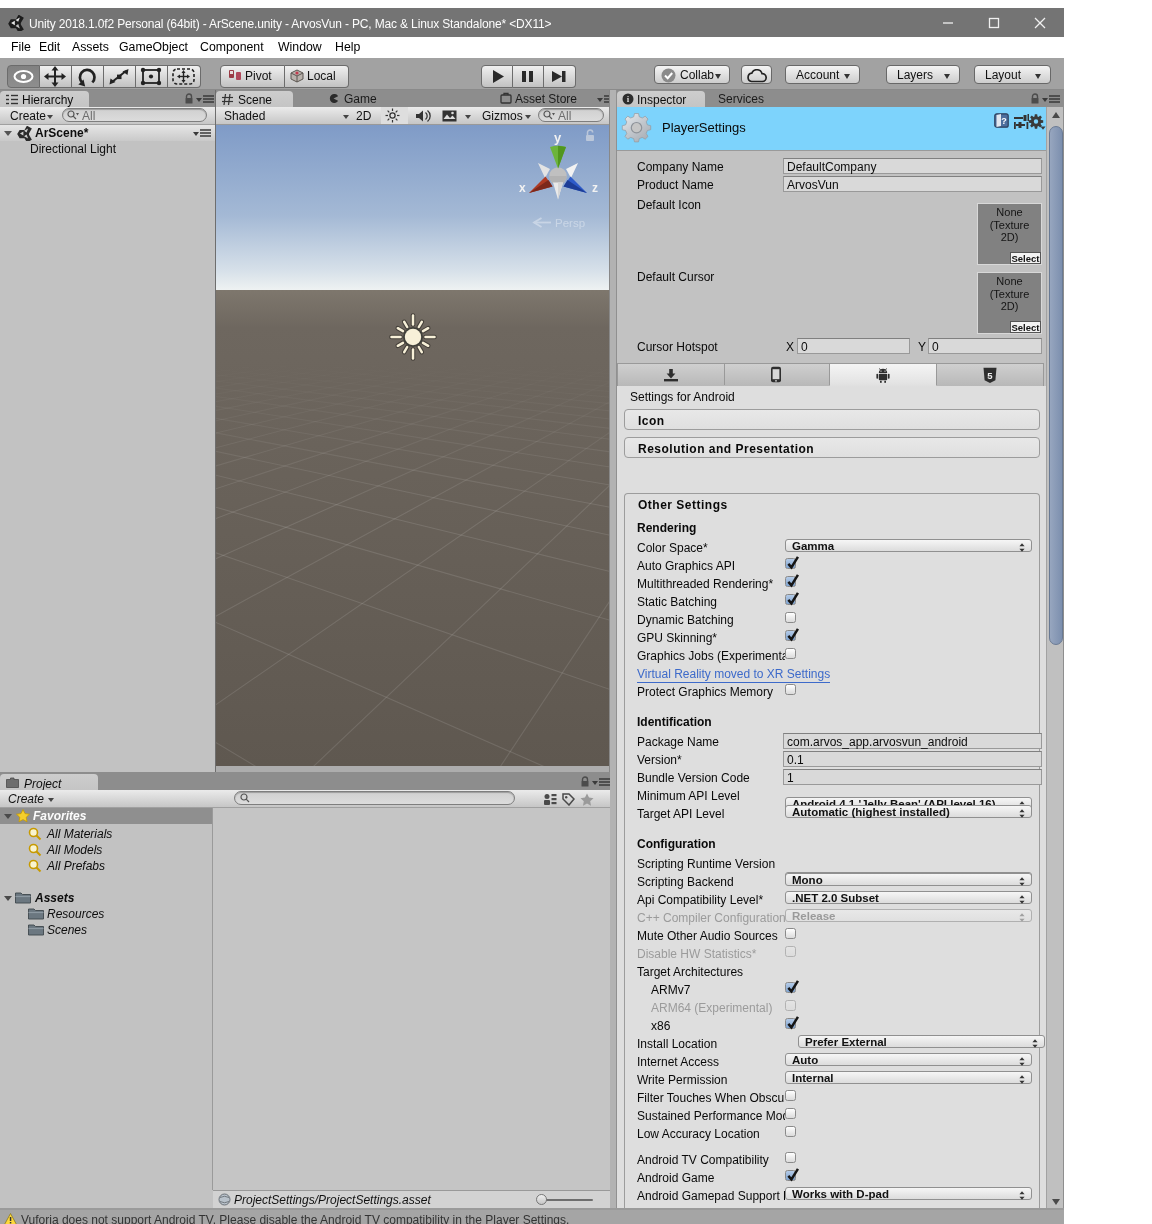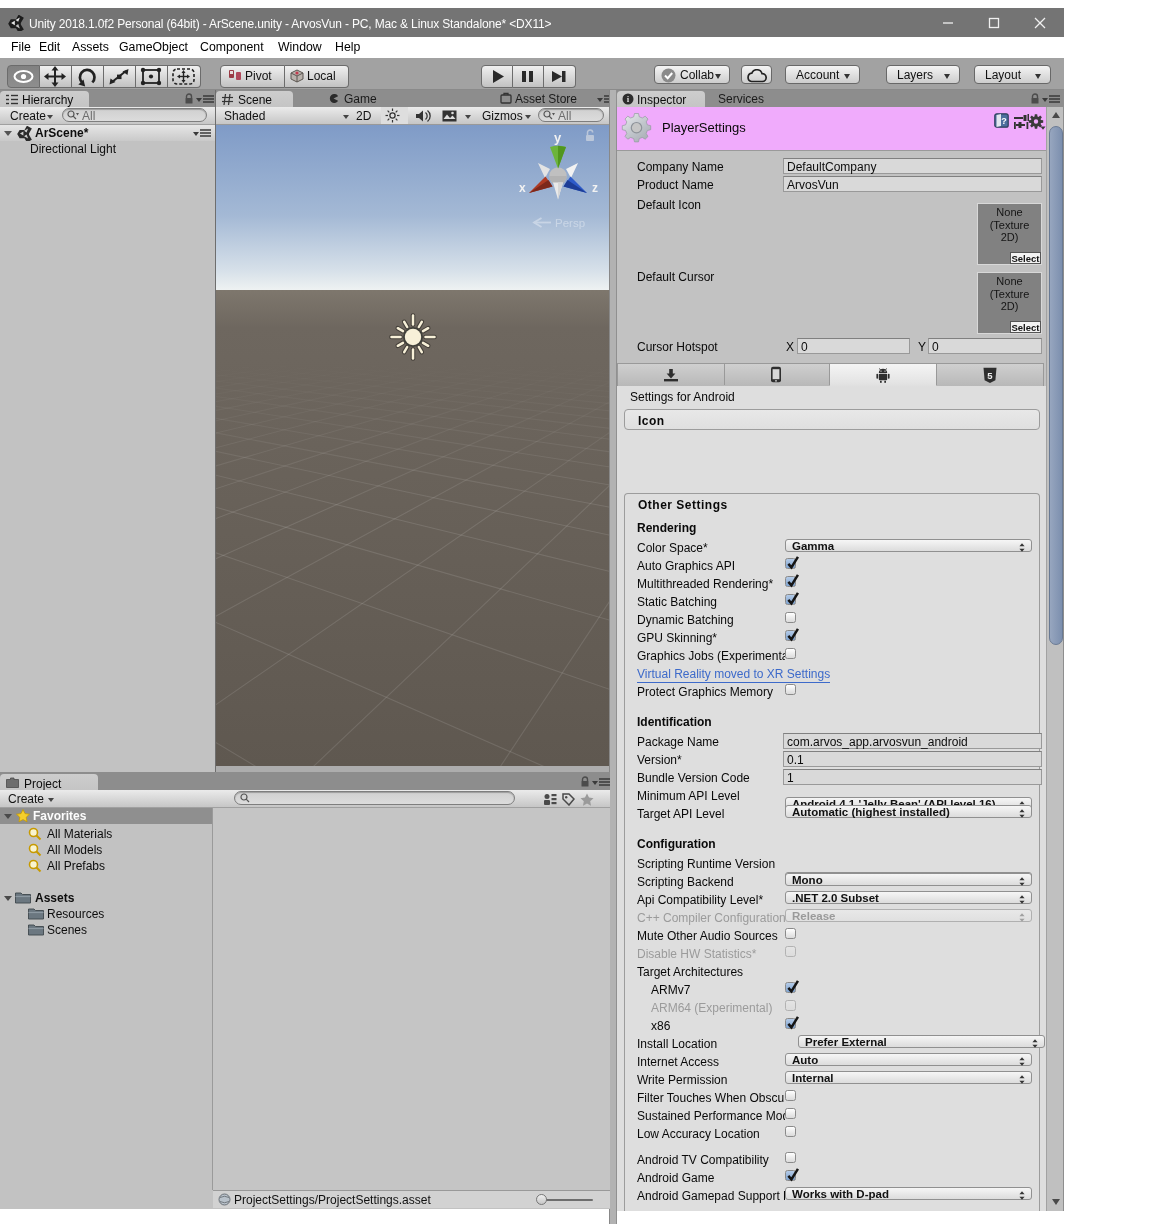--- a/index.html
+++ b/index.html
@@ -23,21 +23,21 @@
 .drop .lbl { position:absolute; left:9px; top:2px; }
 .caret { position:absolute; width:0; height:0; border-left:4px solid transparent; border-right:4px solid transparent; border-top:5px solid #333; }
 
 .tabbar { background:#8d8d8d; }
 .tab { position:absolute; top:1px; height:17px; background:linear-gradient(#cdcdcd,#c4c4c4); border-radius:4px 4px 0 0; font-size:12px; color:#0d0d0d; }
 .tabtxt { position:absolute; top:2px; }
 .itab { position:absolute; top:2px; font-size:12px; color:#1b1b1b; }
 
 #hierarchy { left:0; top:90px; width:215px; height:682px; background:#c2c2c2; }
 #scenepanel { left:216px; top:90px; width:394px; height:682px; background:#c2c2c2; }
-#projectpanel { left:0; top:772px; width:610px; height:437px; background:#c2c2c2; }
+#projectpanel { left:0; top:772px; width:610px; height:437px; background:#c2c2c2;font-style:italic; }
 #inspector { left:617px; top:90px; width:447px; height:1121px; background:#c2c2c2; }
 .gutL { left:215px; top:90px; width:1px; height:682px; background:#6e6e6e; }
 .gutR { left:609px; top:90px; width:8px; height:1134px; background:#b2b2b2; border-left:1px solid #888; border-right:1px solid #909090; }
 .ptool { position:absolute; left:0; top:17px; width:100%; height:18px; background:linear-gradient(#ebebeb,#c6c6c6); border-bottom:1px solid #a0a0a0; font-size:12px; color:#111; }
 
 #statusbar { left:0; top:1208px; width:1064px; height:16px; background:#a5a5a5; border-top:2px solid #9a9a9a; font-size:12px; color:#333; }
 
 .row { position:absolute; left:20px; font-size:12px; color:#090909; height:18px; }
 .row.dis { color:#9b9b9b; }
 .lab { position:absolute; left:0; top:3px; white-space:nowrap; }
@@ -664,21 +664,21 @@
         </svg>
       <span class="caret" style="left:425px;top:8px;border-left-width:3px;border-right-width:3px;border-top-width:4px;border-top-color:#3a3a3a;"></span>
       <svg width="11" height="8" viewBox="0 0 11 8" style="position:absolute;left:432px;top:5px">
           <g stroke="#3a3a3a" stroke-width="1.5">
             <line x1="0" y1="1" x2="11" y2="1"></line>
             <line x1="0" y1="4" x2="11" y2="4"></line>
             <line x1="0" y1="7" x2="11" y2="7"></line>
           </g>
         </svg>
     </div>
-    <div class="abs" style="left:0;top:17px;width:429px;height:44px;background:#f0abfc;border-bottom:1px solid #9a9a9a;">
+    <div class="abs" style="left:0;top:17px;width:429px;height:44px;background:#7dd3fc;border-bottom:1px solid #9a9a9a;">
       <svg width="34" height="34" viewBox="0 0 34 34" style="position:absolute;left:3px;top:3px">
         <defs>
             <linearGradient id="gear" x1="0" y1="0" x2="0.8" y2="1">
               <stop offset="0" stop-color="#ebedef"></stop>
               <stop offset="0.55" stop-color="#c2c7cd"></stop>
               <stop offset="1" stop-color="#a8adb4"></stop>
             </linearGradient>
           </defs>
         <g fill="url(#gear)" stroke="#94999f" stroke-width="0.7">
         <path d="M14.5 3.5 L18.5 3.5 L19.3 6.8 L22.3 8 L25.2 6.2 L28 9 L26.2 11.9 L27.4 14.9 L30.7 15.7 L30.7 19.7 L27.4 20.5 L26.2 23.5 L28 26.4 L25.2 29.2 L22.3 27.4 L19.3 28.6 L18.5 31.9 L14.5 31.9 L13.7 28.6 L10.7 27.4 L7.8 29.2 L5 26.4 L6.8 23.5 L5.6 20.5 L2.3 19.7 L2.3 15.7 L5.6 14.9 L6.8 11.9 L5 9 L7.8 6.2 L10.7 8 L13.7 6.8 Z"></path>
@@ -790,20 +790,23 @@
         </svg>
       <svg width="16" height="17" viewBox="0 0 16 17" style="position:absolute;left:364px;top:3px">
           <path d="M1.5 0.8 L14.5 0.8 L13.4 13.2 L8 15.9 L2.6 13.2 Z" fill="#2e2e2e"></path>
           <text x="8" y="11.5" font-size="9.5" font-weight="bold" fill="#efefef" text-anchor="middle">5</text>
         </svg>
     </div>
     <div class="abs" style="left:13px;top:300px;font-size:12px;color:#090909;">Settings for Android</div>
     <div class="secbox" style="top:319px;">
         <span class="h">Icon</span>
       </div>
+    <div class="secbox" style="top:347px;">
+        <span class="h">Resolution and Presentation</span>
+      </div>
     <div class="secbox" style="top:403px; height:718px; border-radius:4px 4px 0 0; border-bottom:none; background:none;">
         <span class="h">Other Settings</span>
       </div>
 <div class="row bold" style="top:428px; left:20px;">
         <span class="lab">Rendering</span>
       </div>
 <div class="row" style="top:448px; left:20px;">
         <span class="lab" style="">Color Space*</span>
         <div class="pop" style="left:148px; top:1px; width:247px;">
           <span class="v">Gamma</span>
@@ -1034,13 +1037,21 @@
         <div class="pop" style="left:148px; top:1px; width:247px;">
           <span class="v">Works with D-pad</span>
           <svg class="updn" viewBox="0 0 7 10">
             <path d="M3.5 0 L6.5 3.5 L0.5 3.5 Z" fill="#333"></path>
             <path d="M3.5 10 L6.5 6.5 L0.5 6.5 Z" fill="#333"></path>
           </svg>
         </div>
       </div>
 
   </div>
+  <div id="statusbar" class="abs">
+    <svg width="13" height="12" viewBox="0 0 13 12" style="position:absolute;left:4px;top:3px">
+        <path d="M6.5 0.5 L12.5 11.5 L0.5 11.5 Z" fill="#ffd93c" stroke="#8a7a20" stroke-width="0.8"></path>
+        <rect x="5.8" y="4" width="1.5" height="4" fill="#333"></rect>
+        <rect x="5.8" y="9" width="1.5" height="1.5" fill="#333"></rect>
+      </svg>
+    <span style="position:absolute;left:21px;top:3px;">Vuforia does not support Android TV. Please disable the Android TV compatibility in the Player Settings.</span>
+  </div>
 </div>
 
 </body></html>

